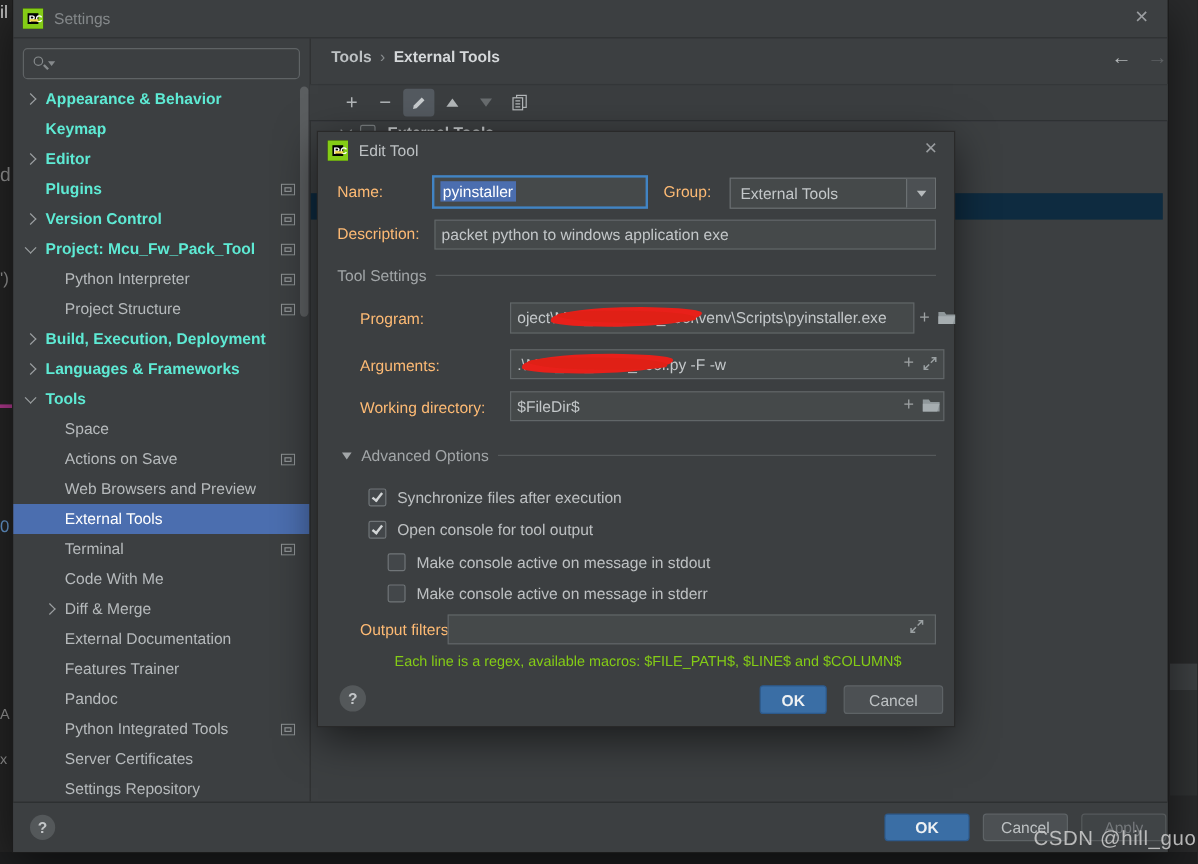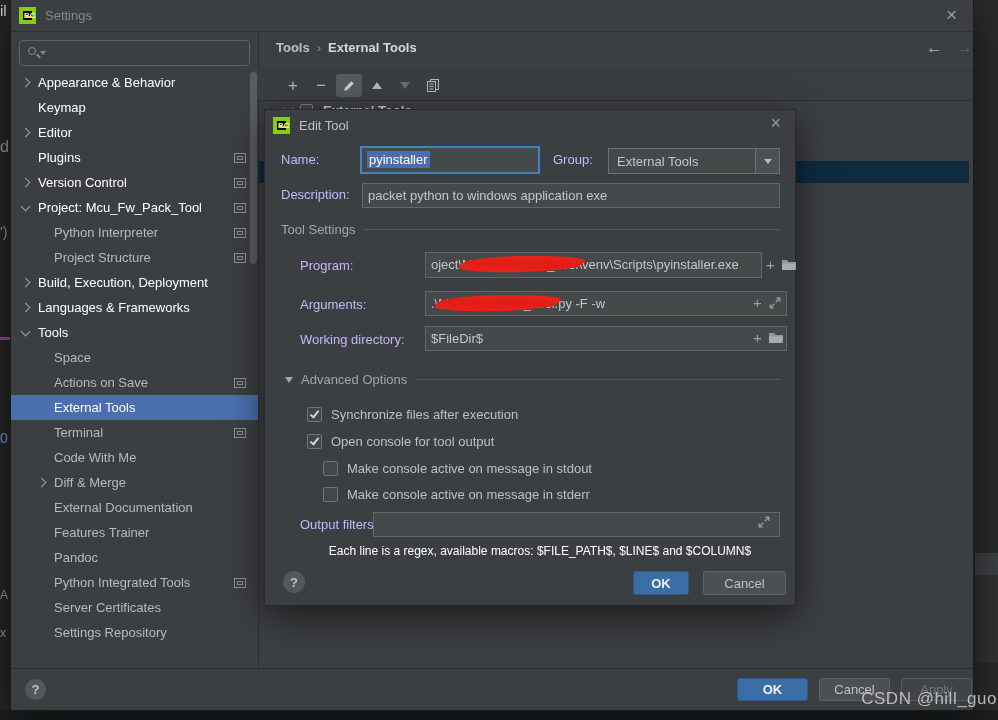--- a/index.html
+++ b/index.html
@@ -40,21 +40,21 @@
   .tree-row.lvl0{padding-left:11px;}
   .tree-row.lvl1{padding-left:43px;}
   .tree-row.lvl1.has-chev{padding-left:27px;}
   .tree-row.selected{background:#4b6eaf;}
   .chev{width:7px;height:7px;border-top:1.5px solid #9da1a3;border-right:1.5px solid #9da1a3;flex:0 0 auto;margin-right:9px;}
   .chev-right{transform:rotate(45deg);}
   .chev-down{transform:rotate(135deg);margin-top:-3px;}
   .tree-row.lvl0 .tree-label{margin-left:0;}
   .tree-row.lvl0:not(.has-chev){padding-left:27px;}
   .tree-label{font-size:13px;color:#b6babc;white-space:nowrap;}
-  .tree-label.bold{font-weight:normal;color:#ffffff;}
+  .tree-label.bold{font-weight:bold;color:#5eead4;}
   .tree-row.selected .tree-label{color:#fff;}
   .win-icon{margin-left:auto;margin-right:12px;display:flex;}
   .scrollbar-thumb{position:absolute;left:239px;top:72px;width:7px;height:192px;background:#5b5e60;border-radius:4px;}
 
   
   .breadcrumb{position:absolute;left:265px;top:40px;font-size:13px;font-weight:bold;color:#bdc1c3;}
   .breadcrumb .crumb-sep{color:#8a8e90;font-weight:normal;margin:0 7px;}
   .breadcrumb .crumb-last{color:#d5d8da;}
   .nav-back{position:absolute;left:915px;top:38px;font-size:17px;color:#b3b7b9;}
   .nav-fwd{position:absolute;left:945px;top:38px;font-size:17px;color:#5d6163;}
@@ -84,21 +84,21 @@
   .footer-cancel{left:808px;width:71px;}
   .footer-apply{left:890px;width:71px;}
 
   
   .edit-dialog{position:absolute;left:265px;top:110px;width:530px;height:495px;background:#3c3f41;
     box-shadow:0 0 0 1px #292929,0 10px 34px rgba(0,0,0,.6);z-index:5;}
   .dialog-titlebar{position:absolute;left:0;top:0;width:100%;height:30px;display:flex;align-items:center;}
   .dialog-title{font-size:13px;color:#bdc1c3;margin-left:9px;}
   .dialog-close{position:absolute;right:14px;top:3px;color:#9a9da0;font-size:18px;}
 
-  .dlg-label{position:absolute;font-size:13px;color:#c4b5fd;line-height:26px;}
+  .dlg-label{position:absolute;font-size:13px;color:#fdba74;line-height:26px;}
   .field{position:absolute;height:25px;background:#45494a;border:1px solid #616668;color:#c3c7c9;font-size:13px;line-height:23px;padding:0 5px;white-space:nowrap;overflow:hidden;}
   .row-name-label{left:16px;top:37px;}
   .name-field{left:95px;top:36px;width:180px;height:28px;border:2px solid #4184c4;line-height:24px;}
   .sel-text{background:#4b6eaf;color:#fff;padding:1px 2px;}
   .row-group-label{left:288px;top:37px;}
   .group-combo{position:absolute;left:343px;top:38px;width:172px;height:26px;background:#45494a;border:1px solid #6b7072;display:flex;align-items:center;}
   .group-value{font-size:13px;color:#c3c7c9;padding-left:8px;flex:1;}
   .combo-arrow{width:24px;height:100%;background:#4c5053;border-left:1px solid #6b7072;display:flex;align-items:center;justify-content:center;}
   .combo-arrow .tri{width:0;height:0;border-left:4px solid transparent;border-right:4px solid transparent;border-top:5px solid #b6babc;}
   .row-desc-label{left:16px;top:72px;}
@@ -129,21 +129,21 @@
 
   .redacted{position:relative;}
   .redacted::before{content:"";position:absolute;left:-3px;right:-7px;top:-1px;bottom:0;background:#e8201a;border-radius:45% 55% 48% 52%/58% 42% 62% 38%;transform:rotate(-1.4deg);}
   .redacted::after{content:"";position:absolute;left:2px;right:-2px;top:2px;bottom:3px;background:#e02016;border-radius:60% 40% 55% 45%/50% 50% 45% 55%;transform:rotate(1.2deg);}
 
   .cb-row{position:absolute;display:flex;align-items:center;height:20px;}
   .cb-row .checkbox{width:15px;height:15px;border:1px solid #707578;background:#43474a;border-radius:2px;margin-right:9px;position:relative;flex:0 0 auto;}
   .checkbox.checked .checkmark{position:absolute;left:4px;top:1px;width:5px;height:9px;border-right:2px solid #d2d5d6;border-bottom:2px solid #d2d5d6;transform:rotate(38deg);}
   .cb-label{font-size:13px;color:#bdc0c2;white-space:nowrap;}
 
-  .hint{position:absolute;left:30px;right:10px;top:434px;text-align:center;font-size:12px;color:#ffffff;}
+  .hint{position:absolute;left:30px;right:10px;top:434px;text-align:center;font-size:12px;color:#84cc16;}
 
   .dlg-help{position:absolute;left:18px;top:461px;width:22px;height:22px;border-radius:50%;background:#54585a;color:#c3c6c8;font-size:13px;font-weight:bold;display:flex;align-items:center;justify-content:center;}
   .dlg-ok{left:368px;top:461px;width:56px;position:absolute;height:24px;border-radius:3px;display:flex;align-items:center;justify-content:center;font-size:13px;background:#3a6ea5;border:1px solid #2d5a8c;color:#eef1f3;font-weight:bold;}
   .dlg-cancel{left:438px;top:461px;width:83px;position:absolute;height:24px;border-radius:3px;display:flex;align-items:center;justify-content:center;font-size:13px;background:#4c5053;border:1px solid #5e6366;color:#bdc1c3;}
 
   .watermark{position:absolute;right:1px;top:689px;font-size:17px;color:rgba(208,208,208,.85);z-index:20;letter-spacing:.5px;}
 </style>
 </head>
 <body>
 
@@ -256,20 +256,23 @@
           <span class="tree-label">Space</span>
         </div>
         <div class="tree-row lvl1">
           <span class="tree-label">Actions on Save</span>
           <span class="win-icon">
             <svg width="12" height="10" viewBox="0 0 12 10">
               <rect x="0.5" y="0.5" width="11" height="9" fill="none" stroke="#8d9193"></rect>
               <rect x="3.5" y="3.5" width="5" height="3" fill="none" stroke="#8d9193"></rect>
             </svg>
           </span>
+        </div>
+        <div class="tree-row lvl1">
+          <span class="tree-label">Web Browsers and Preview</span>
         </div>
         <div class="tree-row lvl1 selected">
           <span class="tree-label">External Tools</span>
         </div>
         <div class="tree-row lvl1">
           <span class="tree-label">Terminal</span>
           <span class="win-icon">
             <svg width="12" height="10" viewBox="0 0 12 10">
               <rect x="0.5" y="0.5" width="11" height="9" fill="none" stroke="#8d9193"></rect>
               <rect x="3.5" y="3.5" width="5" height="3" fill="none" stroke="#8d9193"></rect>

